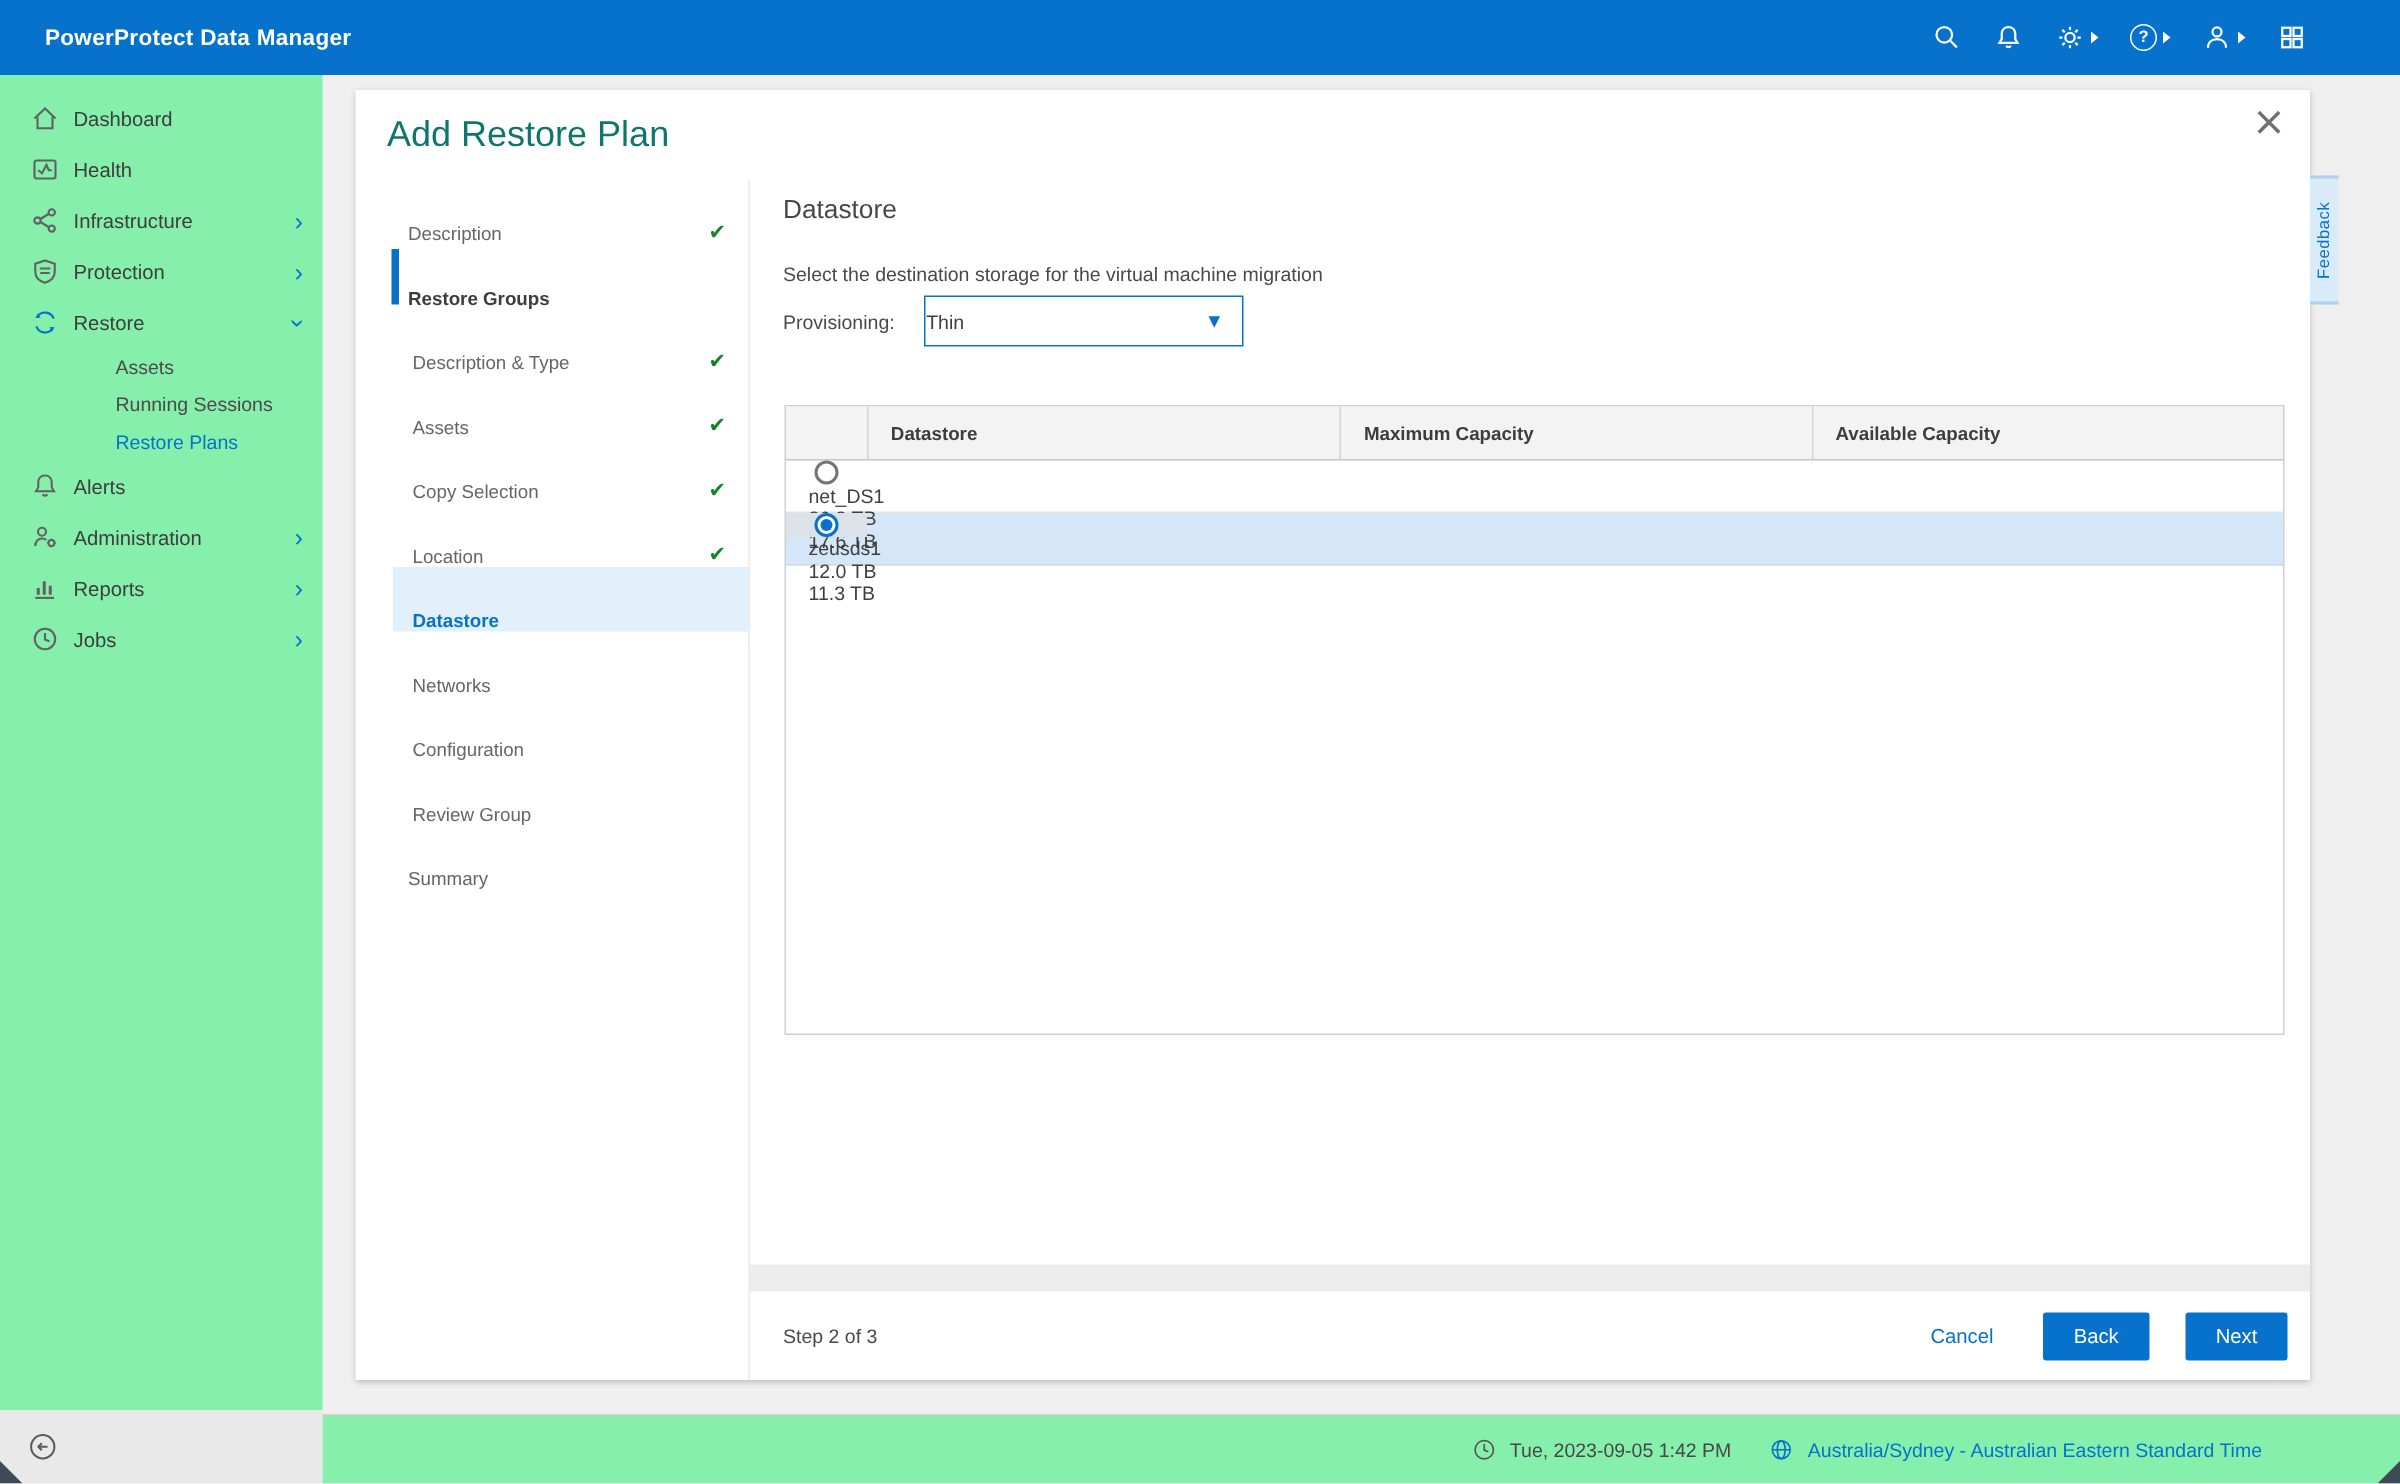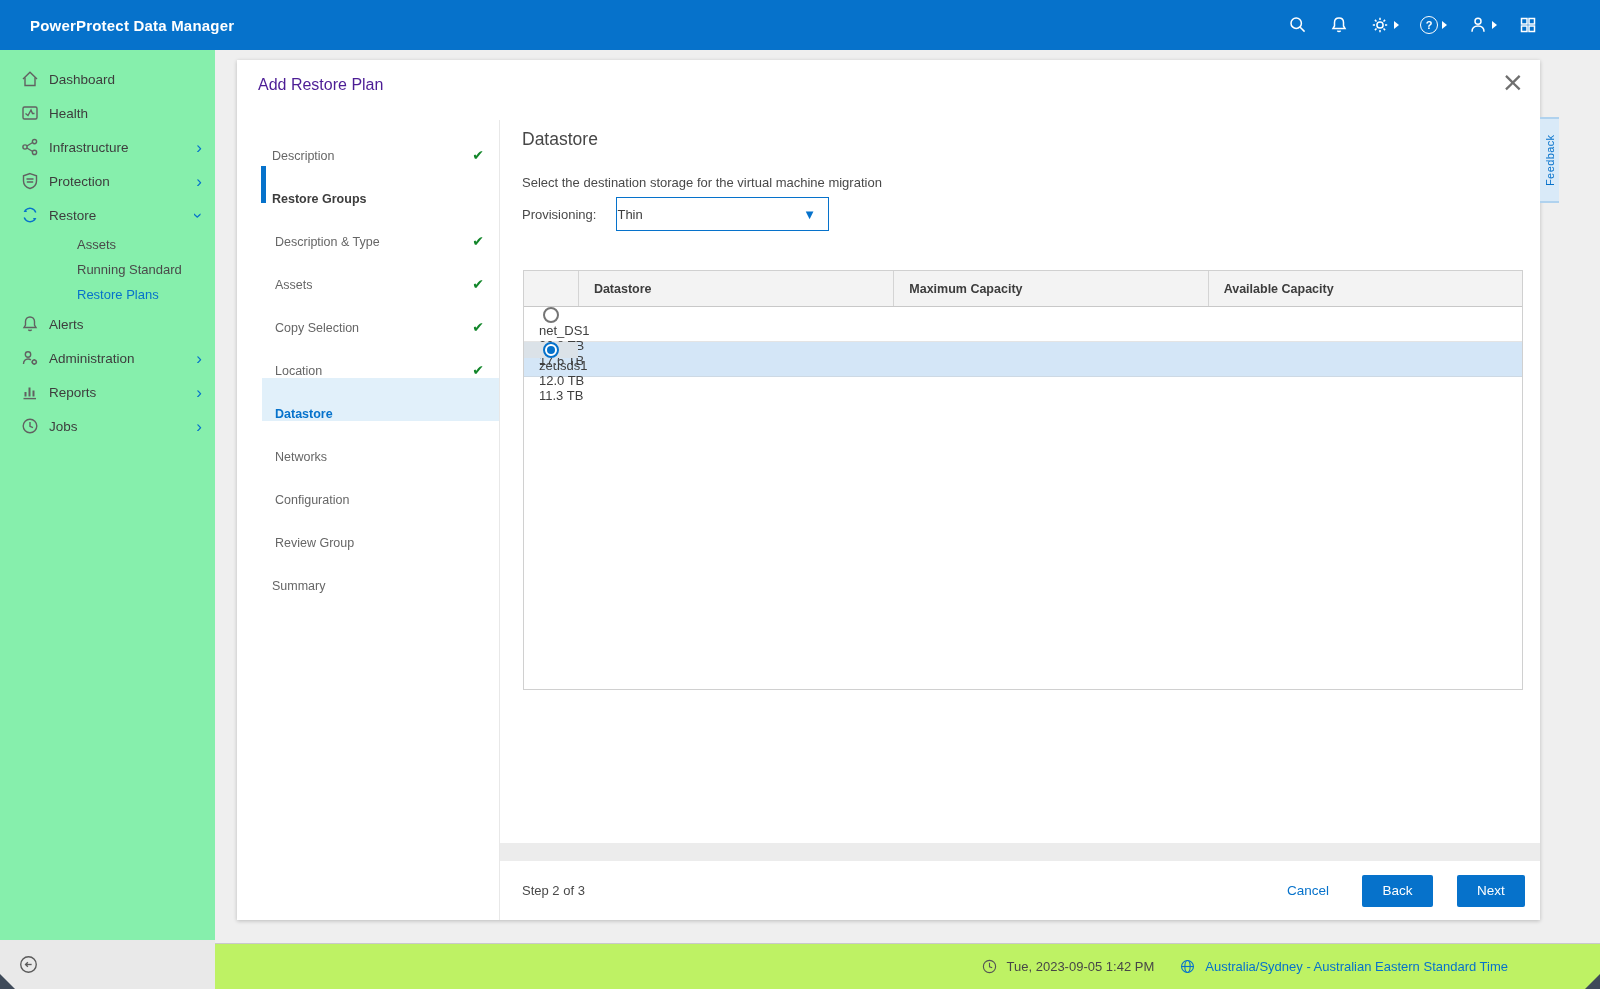--- a/index.html
+++ b/index.html
@@ -24,28 +24,28 @@
   .nav-item.accent .nicon svg { stroke:#0672CB; }
   .nav-item .nlabel { margin-left:9px; font-size:13.5px; color:#3d3d3d; }
   .chev { margin-left:auto; margin-right:13px; color:#0672CB; font-size:17px; line-height:1; display:inline-block; }
   .chev.down { transform:rotate(90deg); }
   .nav-sub { height:25px; display:flex; align-items:center; padding-left:77px; font-size:13px; color:#4a4a4a; cursor:pointer; }
   .nav-sub.active { color:#0672CB; }
   .sidebar-collapse { position:absolute; left:0; bottom:0; width:215px; height:49px; background:#e9e9e9; display:flex; align-items:center; z-index:12; }
   .sidebar-collapse svg { margin-left:18px; stroke:#5a5a5a; fill:none; stroke-width:1.3; cursor:pointer; }
 
   
-  .statusbar { position:absolute; left:215px; right:0; bottom:0; height:46px; background:#bef264; border-top:1px solid #c9c9c9; display:flex; align-items:center; justify-content:flex-end; padding-right:92px; gap:9px; z-index:11; }
+  .statusbar { position:absolute; left:215px; right:0; bottom:0; height:46px; background:#86efac; border-top:1px solid #c9c9c9; display:flex; align-items:center; justify-content:flex-end; padding-right:92px; gap:9px; z-index:11; }
   .statusbar .sdate { font-size:13px; color:#474747; margin-right:16px; }
   .statusbar svg { fill:none; stroke-width:1.3; }
   .statusbar .stz { font-size:13px; color:#0672CB; cursor:pointer; }
 
   
   .panel { position:absolute; left:237px; top:60px; width:1303px; height:860px; background:#fff; box-shadow:0 1px 4px rgba(0,0,0,.22); z-index:20; }
-  .panel-title { position:absolute; left:21px; top:16px; font-size:16px; color:#4c1d95; font-weight:400; }
+  .panel-title { position:absolute; left:21px; top:16px; font-size:24px; color:#0f766e; font-weight:400; }
   .panel-close { position:absolute; right:16px; top:8px; font-size:27px; color:#6f6f6f; cursor:pointer; line-height:1; }
 
   
   .wiznav { position:absolute; left:0; top:60px; bottom:0; width:263px; border-right:1px solid #e8e8e8; }
   .step { height:43px; display:flex; align-items:flex-end; position:relative; cursor:pointer; }
   .step .slabel { font-size:12.5px; color:#666; }
   .step.lvl1 { padding-left:35px; }
   .step.lvl2 { padding-left:38px; }
   .step .check { margin-left:auto; margin-right:15px; color:#12862A; font-size:14px; font-weight:bold; }
   .step.current-section .slabel { font-weight:bold; color:#3d3d3d; }
@@ -194,21 +194,21 @@
           <path d="M16.4 13 L13 13.1 L14.7 16.1 Z" fill="#0672CB" stroke="none"></path>
         </svg>
       </span>
     <span class="nlabel">Restore</span>
     <span class="chev down">›</span>
   </div>
   <div class="nav-sub">
       <span>Assets</span>
     </div>
   <div class="nav-sub">
-      <span>Running Standard</span>
+      <span>Running Sessions</span>
     </div>
   <div class="nav-sub active">
       <span>Restore Plans</span>
     </div>
   <div class="nav-item">
     <span class="nicon">
         <svg width="20" height="20" viewBox="0 0 20 20">
           <path d="M10 3 C12.8 3 14.5 5 14.5 7.5 V11 L16 13.5 H4 L5.5 11 V7.5 C5.5 5 7.2 3 10 3 Z"></path>
           <path d="M8.4 15.6 A1.9 1.9 0 0 0 11.6 15.6"></path>
         </svg>

